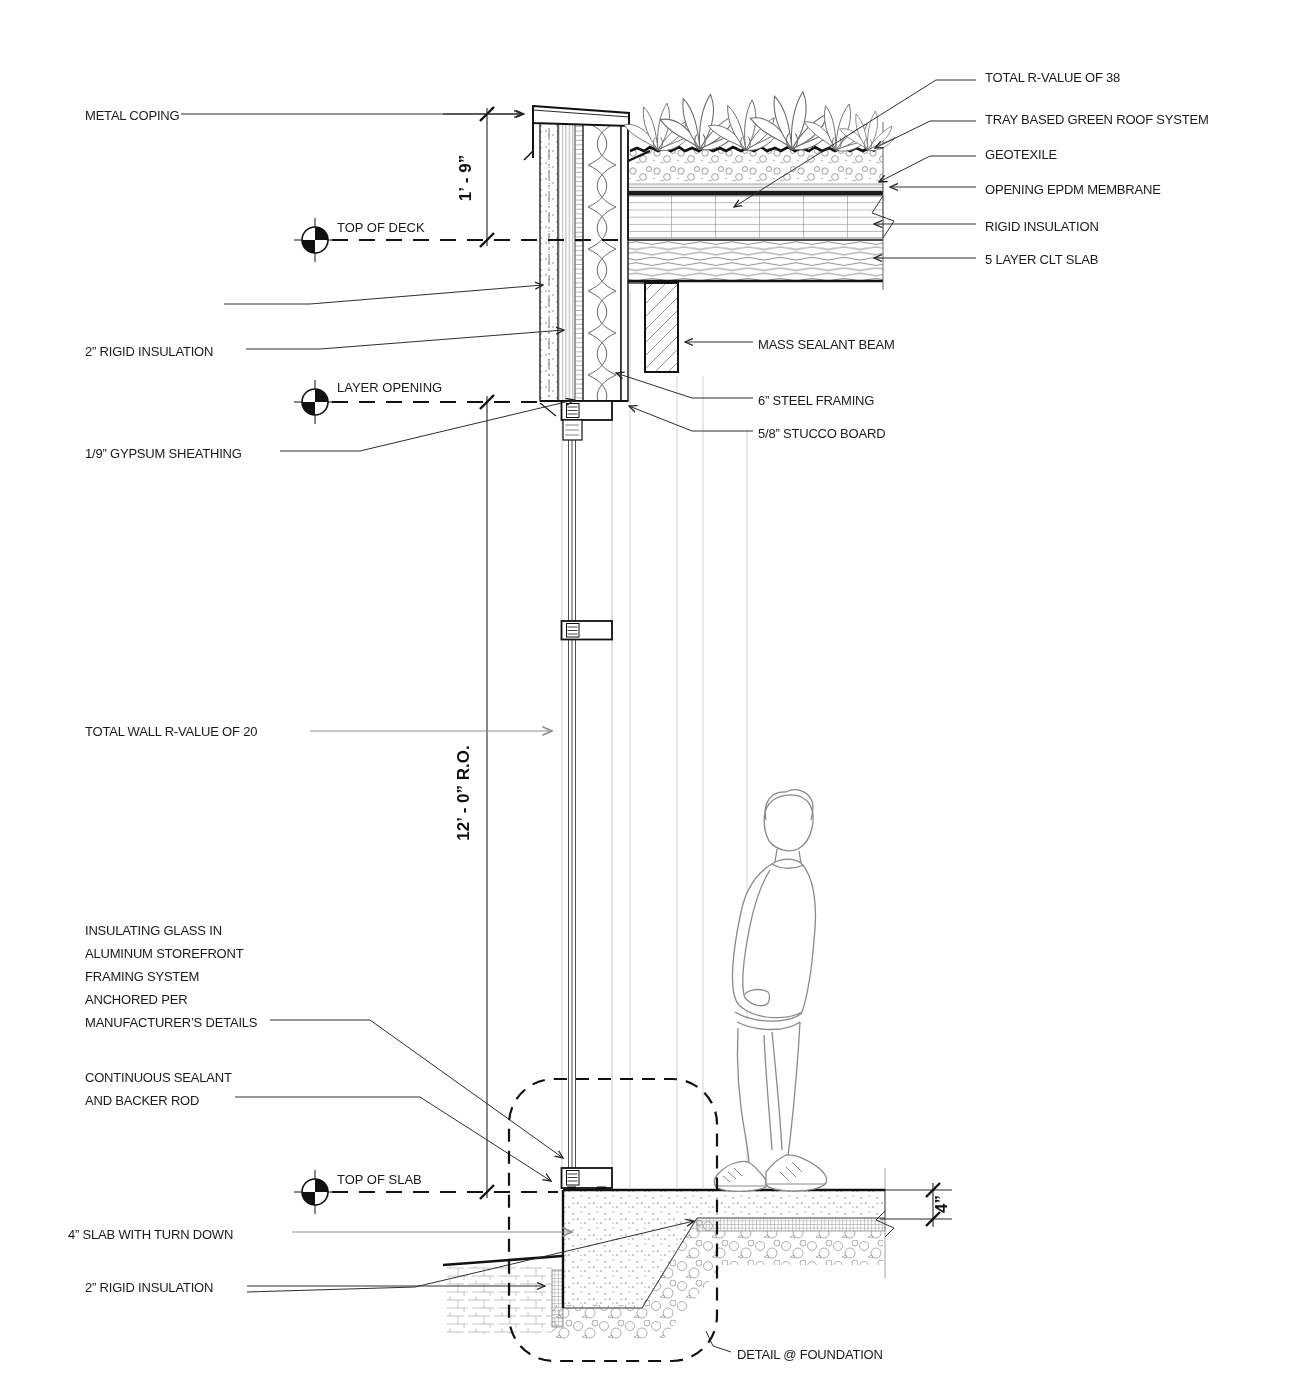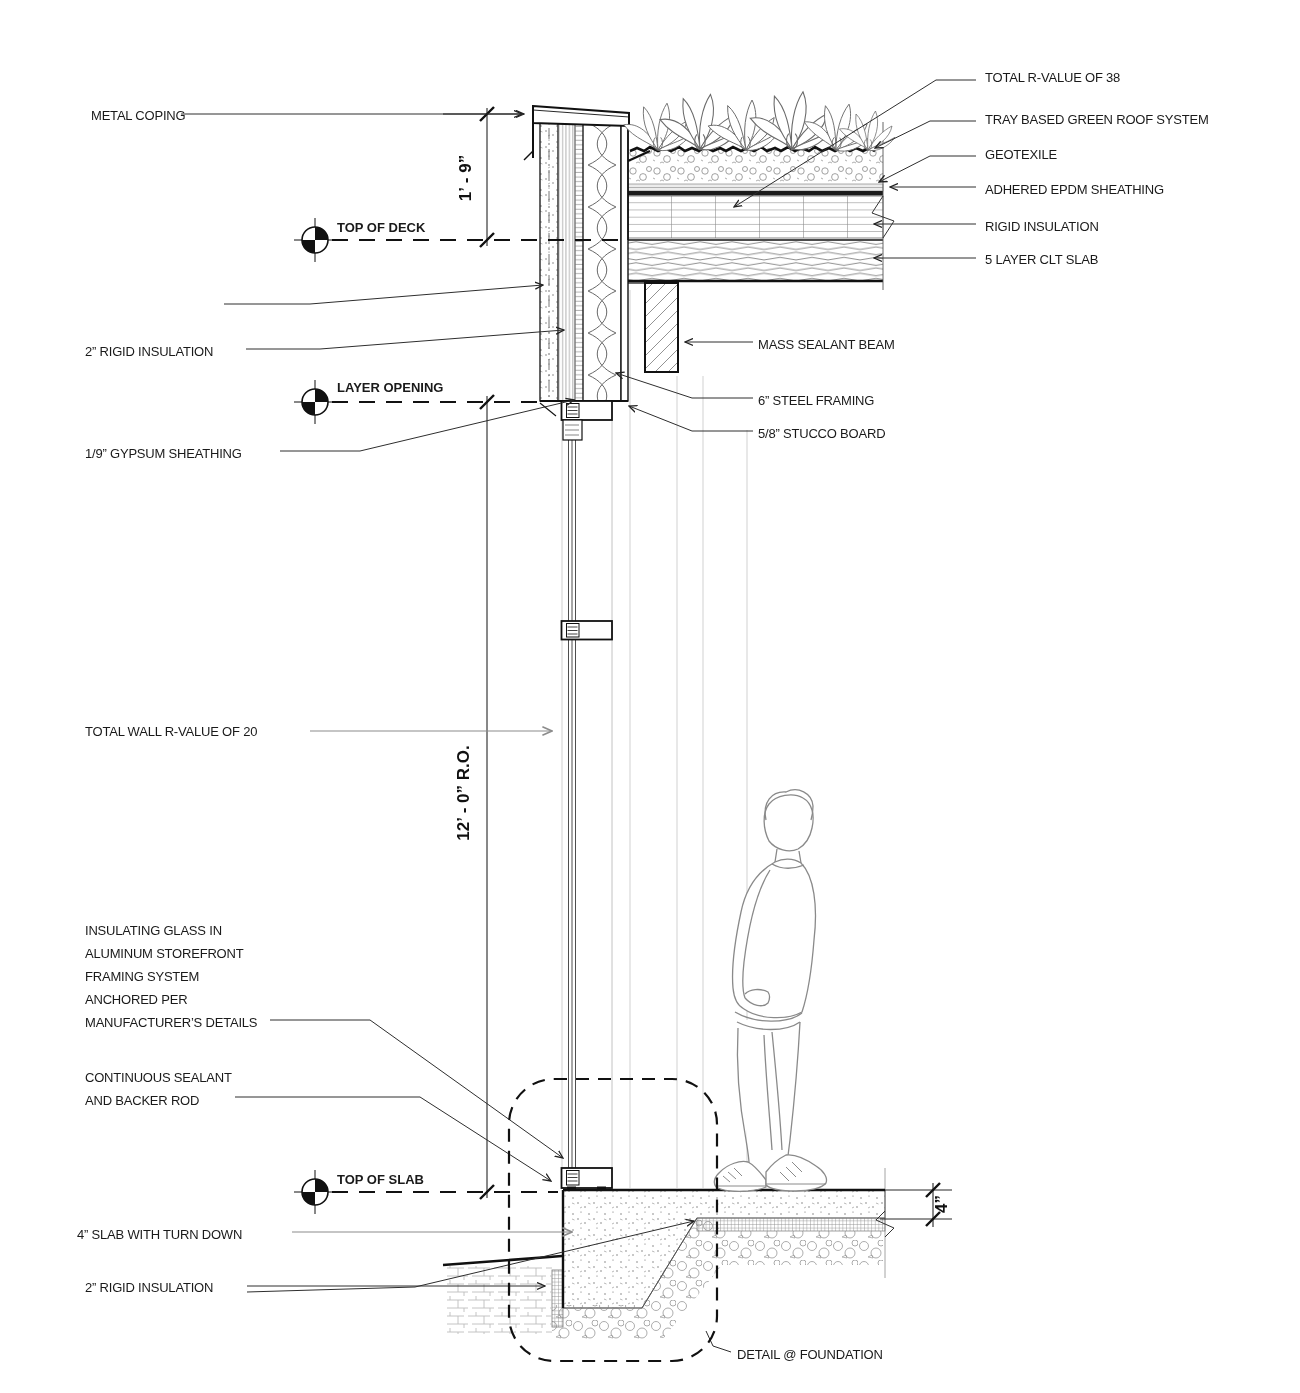--- a/index.html
+++ b/index.html
@@ -2,21 +2,21 @@
 <html><head>
 <meta charset="utf-8">
 <style>
   html,body{margin:0;padding:0;background:#fff}
   .canvas{position:relative;width:1300px;height:1393px;background:#fff;
           font-family:"Liberation Sans",sans-serif;color:#1a1a1a;overflow:hidden}
   .canvas > svg{position:absolute;left:0;top:0}
   .lbl{position:absolute;font-size:13px;letter-spacing:-0.2px;line-height:23px;
        white-space:nowrap;color:#1a1a1a}
   .lbl span{display:block}
-  .lbl.bold{font-weight:bold;letter-spacing:0}
+  .lbl.bold{font-weight:normal;letter-spacing:0}
   .dim{position:absolute;font-weight:bold;font-size:17px;white-space:nowrap;color:#111;
        transform:translate(-50%,-50%) rotate(-90deg);transform-origin:center}
 </style>
 </head>
 <body>
 
 <div class="canvas">
 
 <svg width="1300" height="1393" viewBox="0 0 1300 1393">
 <defs>
@@ -264,35 +264,35 @@
   <path d="M976,258 L874,258" marker-end="url(#arr)"></path>
   <path d="M753,342 L685,342" marker-end="url(#arr)"></path>
   <path d="M753,398 L692,398 L616,373" marker-end="url(#arr)"></path>
   <path d="M753,431 L692,431 L629,406" marker-end="url(#arr)"></path>
   <path d="M731,1352 L713,1346 L706,1331"></path>
 </g>
 
 <rect x="509" y="1079" width="208" height="282" rx="45" fill="none" stroke="#111" stroke-width="2.2" stroke-dasharray="13 9"></rect>
 </svg>
 
-<div class="lbl" style="left:91px;top:104px">METAL COPING</div>
+<div class="lbl" style="left:85px;top:104px">METAL COPING</div>
 
 <div class="lbl bold" style="left:337px;top:216px">TOP OF DECK</div>
 
 
 <div class="lbl" style="left:85px;top:340px">2” RIGID INSULATION</div>
 
 <div class="lbl bold" style="left:337px;top:376px">LAYER OPENING</div>
 
 <div class="lbl" style="left:85px;top:442px">1/9” GYPSUM SHEATHING</div>
 
 <div class="lbl" style="left:985px;top:66px">TOTAL R-VALUE OF 38</div>
 <div class="lbl" style="left:985px;top:108px">TRAY BASED GREEN ROOF SYSTEM</div>
 <div class="lbl" style="left:985px;top:143px">GEOTEXILE</div>
-<div class="lbl" style="left:985px;top:178px">ADHERED EPDM SHEATHING</div>
+<div class="lbl" style="left:985px;top:178px">OPENING EPDM MEMBRANE</div>
 <div class="lbl" style="left:985px;top:215px">RIGID INSULATION</div>
 <div class="lbl" style="left:985px;top:248px">5 LAYER CLT SLAB</div>
 
 <div class="lbl" style="left:758px;top:333px">MASS SEALANT BEAM</div>
 <div class="lbl" style="left:758px;top:389px">6” STEEL FRAMING</div>
 <div class="lbl" style="left:758px;top:422px">5/8” STUCCO BOARD</div>
 
 <div class="lbl" style="left:85px;top:720px">TOTAL WALL R-VALUE OF 20</div>
 
 <div class="lbl" style="left:85px;top:1066px">
@@ -303,21 +303,21 @@
 <div class="lbl" style="left:85px;top:919px">
   <span>INSULATING GLASS IN</span>
   <span>ALUMINUM STOREFRONT</span>
   <span>FRAMING SYSTEM</span>
   <span>ANCHORED PER</span>
   <span>MANUFACTURER’S DETAILS</span>
 </div>
 
 <div class="lbl bold" style="left:337px;top:1168px">TOP OF SLAB</div>
 
-<div class="lbl" style="left:77px;top:1223px">4” SLAB WITH TURN DOWN</div>
+<div class="lbl" style="left:68px;top:1223px">4” SLAB WITH TURN DOWN</div>
 <div class="lbl" style="left:85px;top:1276px">2” RIGID INSULATION</div>
 
 <div class="lbl" style="left:737px;top:1343px">DETAIL @ FOUNDATION</div>
 
 <div class="dim" style="left:466px;top:178px">1’ - 9”</div>
 <div class="dim" style="left:464px;top:793px">12’ - 0” R.O.</div>
 <div class="dim" style="left:942px;top:1204px">4”</div>
 
 </div>
 

